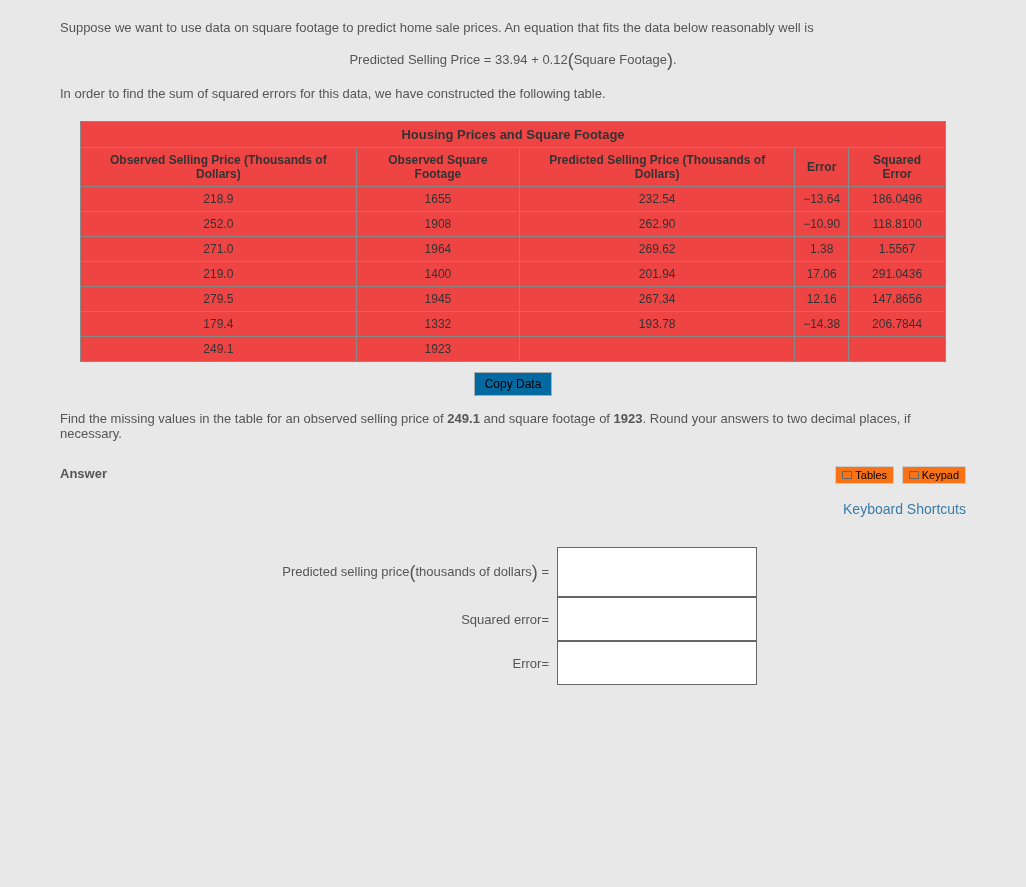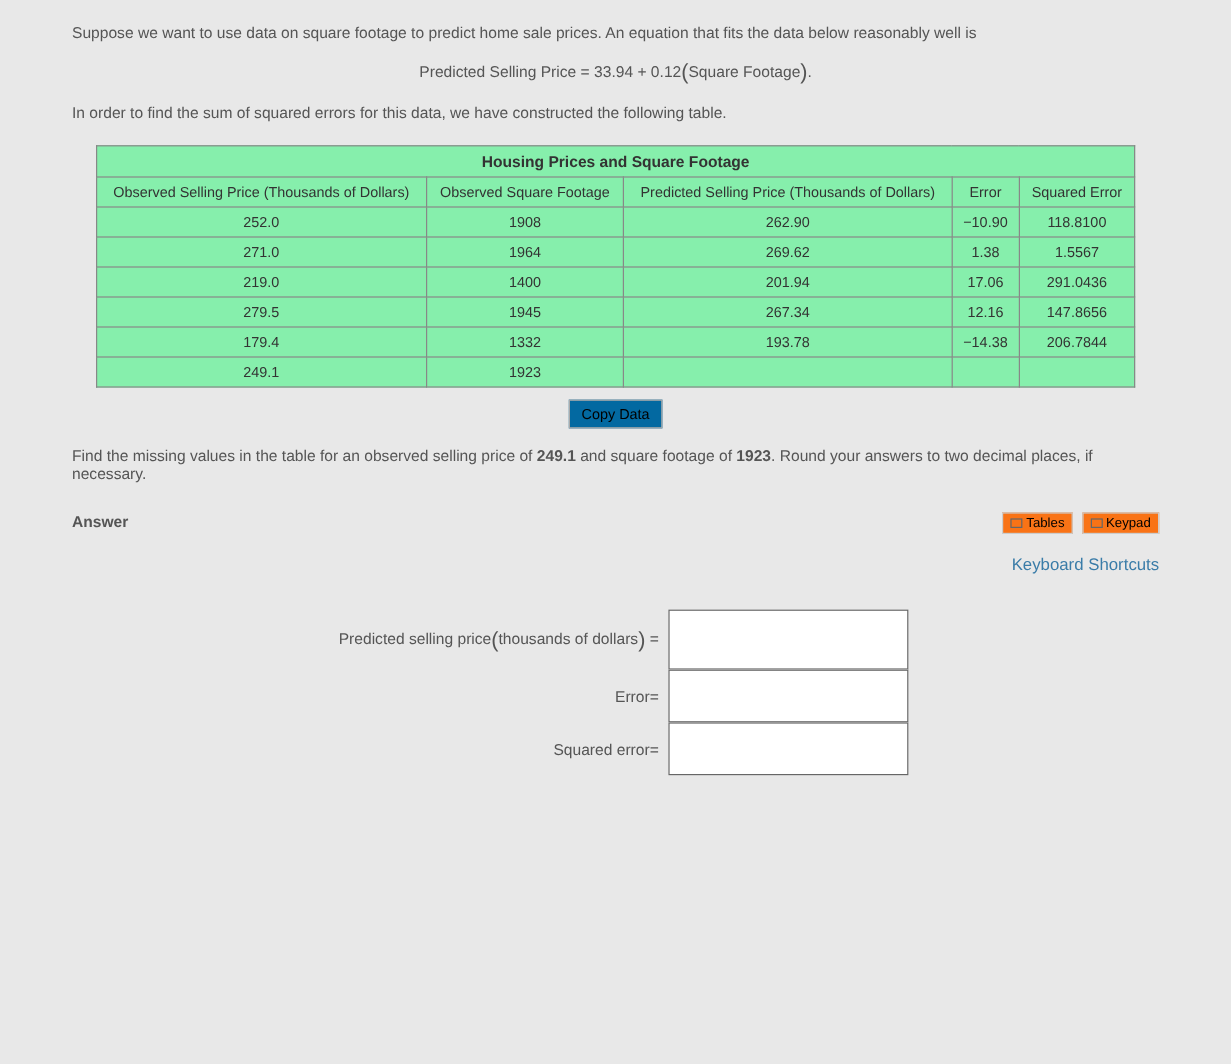--- a/index.html
+++ b/index.html
@@ -36,31 +36,31 @@
       color: #555;
       font-size: 13px;
       margin-bottom: 20px;
     }
     .table-wrapper {
       margin: 0 20px 10px 20px;
     }
     table {
       width: 100%;
       border-collapse: collapse;
-      background: #86efac;
+      background: #ef4444;
     }
     table th, table td {
       border: 1px solid #888;
       padding: 5px 8px;
       text-align: center;
       font-size: 12px;
       color: #333;
     }
     table th {
-      font-weight: normal;
+      font-weight: bold;
     }
     .table-title-row th {
       font-weight: bold;
       font-size: 13px;
     }
     .copy-btn {
       display: block;
       margin: 8px auto;
       padding: 4px 10px;
       background: #0369a1;
@@ -159,20 +159,27 @@
       </tr>
       <tr>
         <th>Observed Selling Price (Thousands of Dollars)</th>
         <th>Observed Square Footage</th>
         <th>Predicted Selling Price (Thousands of Dollars)</th>
         <th>Error</th>
         <th>Squared Error</th>
       </tr>
     </thead>
     <tbody id="table-body">
+    <tr>
+          <td>218.9</td>
+          <td>1655</td>
+          <td>232.54</td>
+          <td>−13.64</td>
+          <td>186.0496</td>
+        </tr>
         <tr>
           <td>252.0</td>
           <td>1908</td>
           <td>262.90</td>
           <td>−10.90</td>
           <td>118.8100</td>
         </tr>
         <tr>
           <td>271.0</td>
           <td>1964</td>
@@ -236,20 +243,20 @@
 </div>
 
 <div class="answer-fields">
   <div class="field-row">
     <div class="field-label">
       <span>Predicted selling price</span><span class="paren">(</span><span>thousands of dollars</span><span class="paren">)</span><span> =</span>
     </div>
     <input type="text" class="field-input" style="">
   </div>
   <div class="field-row">
+    <div class="field-label">Squared error=</div>
+    <input type="text" class="field-input small" style="">
+  </div>
+  <div class="field-row">
     <div class="field-label">Error=</div>
     <input type="text" class="field-input small" style="">
   </div>
-  <div class="field-row">
-    <div class="field-label">Squared error=</div>
-    <input type="text" class="field-input small" style="">
-  </div>
 </div>
 
 </body></html>

